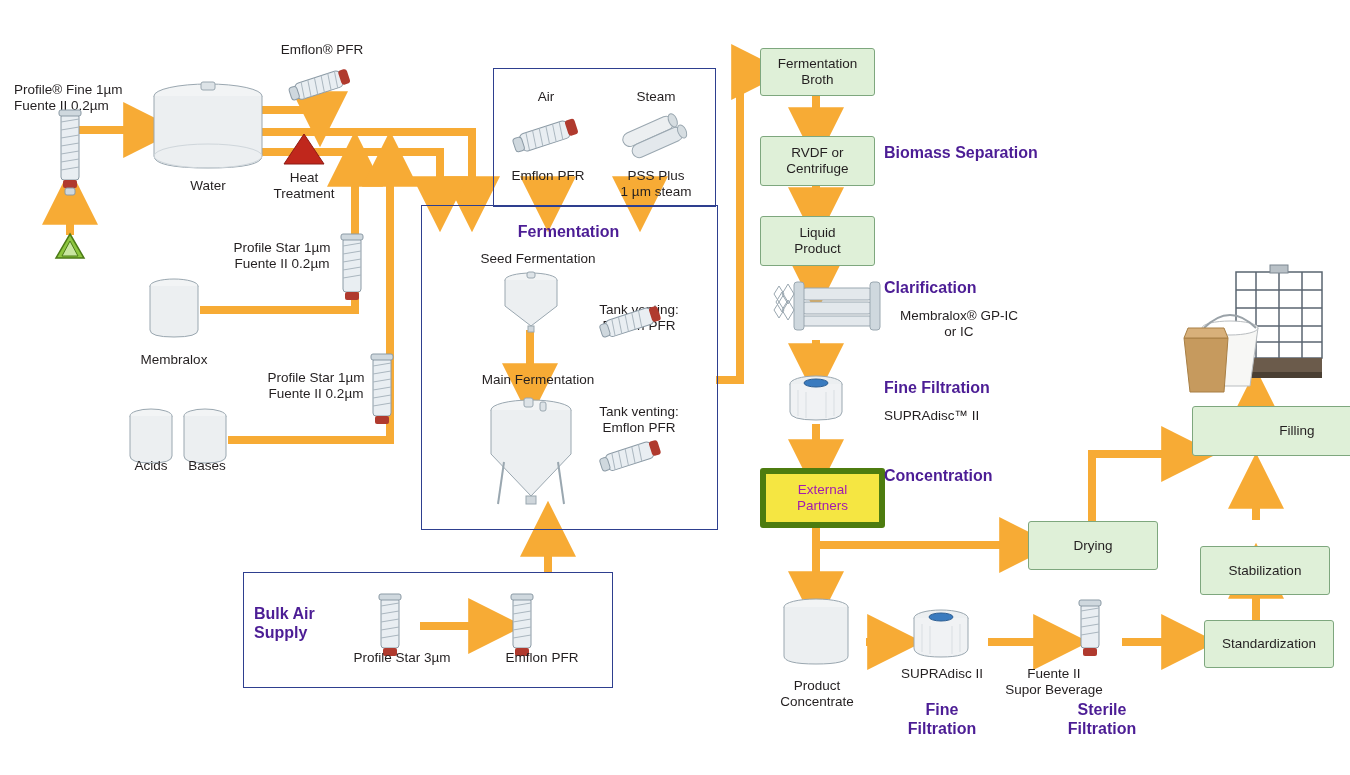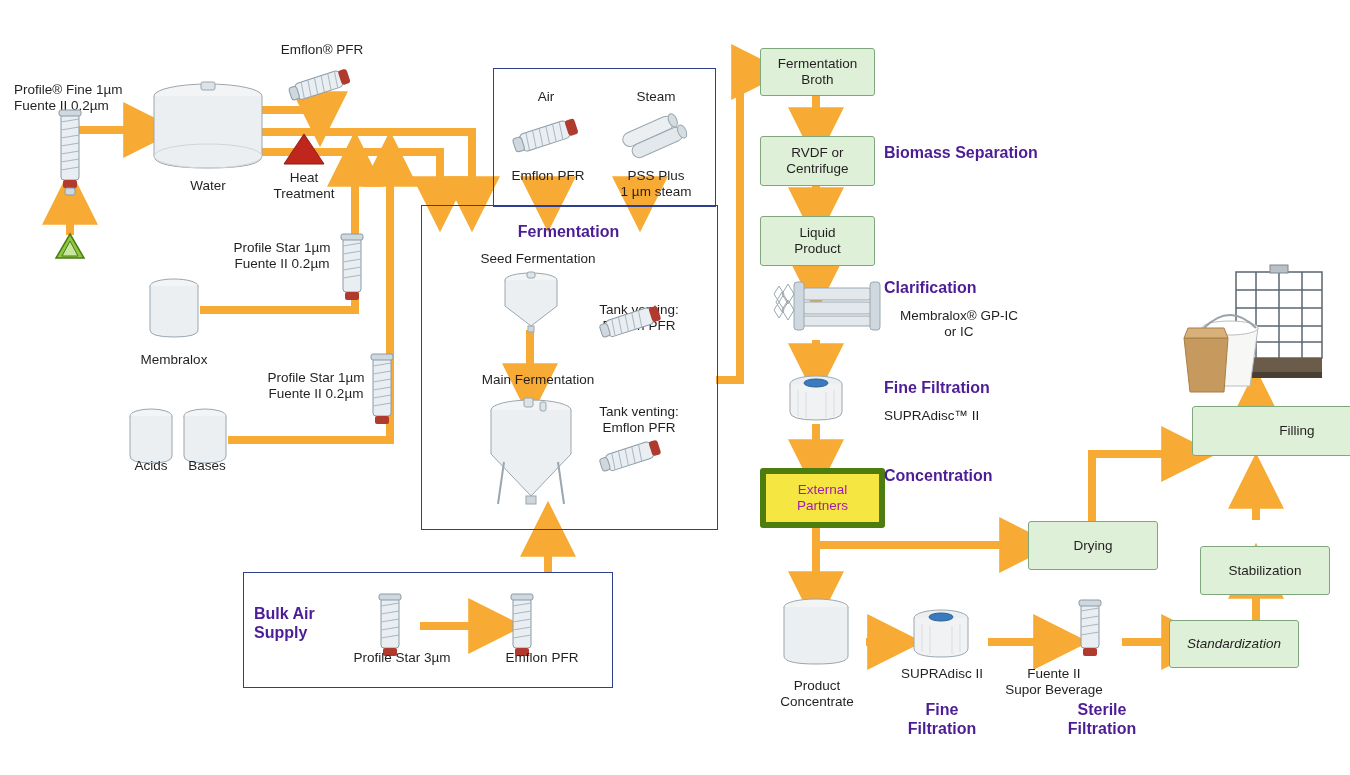--- a/index.html
+++ b/index.html
@@ -510,21 +510,21 @@
 
 <div class="box-green" style="left:1028px;top:521px;width:128px;height:47px;">
   <span>Drying</span>
 </div>
 <div class="box-green" style="left:1192px;top:406px;width:128px;height:48px;padding-left:40px;">
   <span>Filling</span>
 </div>
 <div class="box-green" style="left:1192px;top:546px;width:128px;height:47px;margin-left:8px;">
   <span>Stabilization</span>
 </div>
-<div class="box-green" style="left:1169px;top:620px;width:128px;height:46px;font-style:italic;">
+<div class="box-green" style="left:1204px;top:620px;width:128px;height:46px;">
   <span>Standardization</span>
 </div>
 
 <div class="abs" style="left:1184px;top:262px;">
 <svg width="150" height="136" viewBox="0 0 150 136">
 
   <g stroke="#5a6570" fill="none" stroke-width="1.5">
     <rect x="52" y="10" width="86" height="86"></rect>
     <line x1="52" y1="28" x2="138" y2="28"></line>
     <line x1="52" y1="46" x2="138" y2="46"></line>

